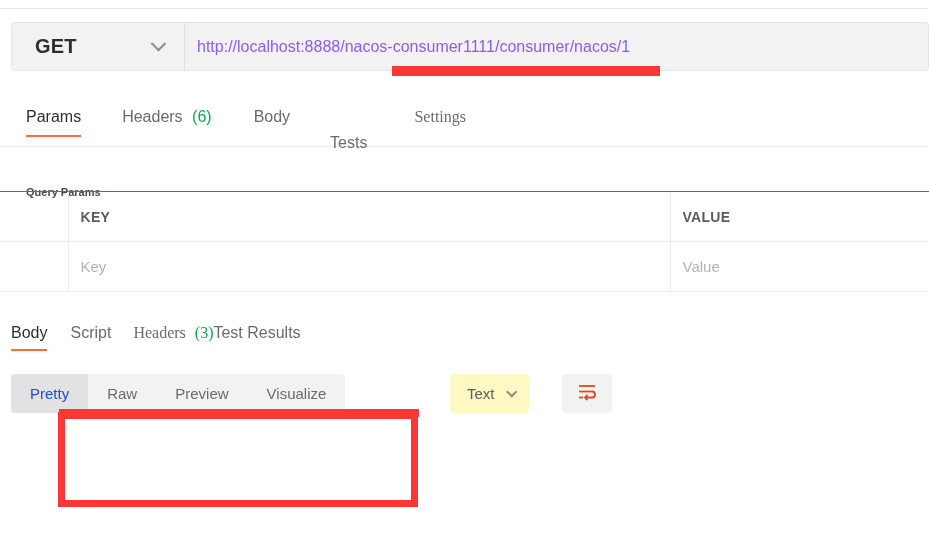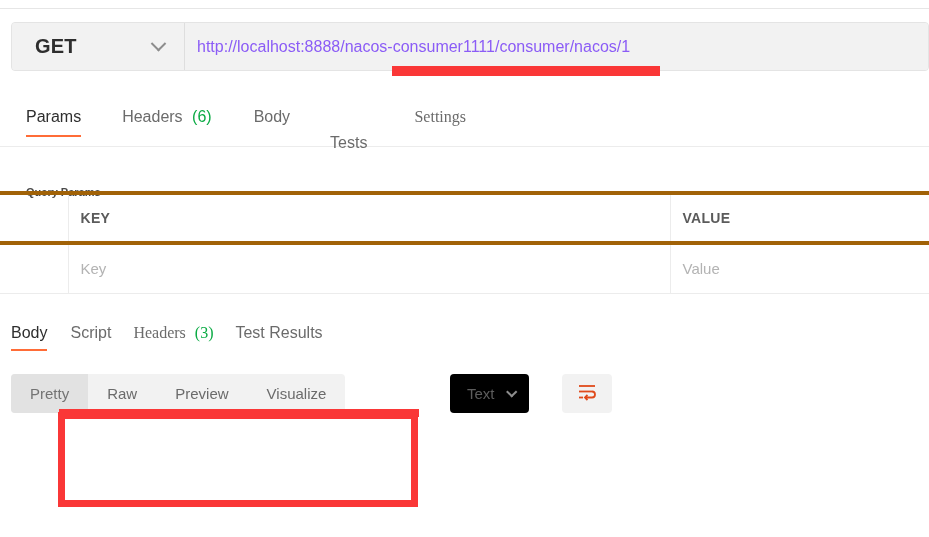--- a/index.html
+++ b/index.html
@@ -116,21 +116,21 @@
   .params-table {
     position: absolute; left: 0; top: 191px;
     width: 929px;
     border-collapse: collapse;
   }
   .params-table col.c-check { width: 68px; }
   .params-table col.c-key   { width: 602px; }
   .params-table col.c-val   { width: 259px; }
   .params-table th, .params-table td {
     height: 50px;
-    border-top: 4px solid #a16207;
+    border-top: 1px solid #a16207;
     border-bottom: 1px solid #ececec;
     text-align: left;
     padding: 0 0 0 12px;
     font-weight: 400;
   }
   .params-table th.k, .params-table th.v,
   .params-table td.k, .params-table td.v {
     border-left: 1px solid #ececec;
   }
   .params-table th {
@@ -181,26 +181,26 @@
   }
   .view-seg {
     display: flex; align-items: center;
     padding: 0 19px;
     font-size: 15px;
     color: #6b6b6b;
     cursor: pointer;
   }
   .view-seg.active {
     background: #e2e2e2;
-    color: #737373;
+    color: #1d4ed8;
   }
   .fmt-select {
     position: absolute; left: 450px; top: 374px;
     height: 39px;
-    background: #000000;
+    background: #fef9c3;
     border-radius: 4px;
     display: flex; align-items: center;
     padding: 0 14px 0 17px;
     cursor: pointer;
     justify-content: center;
   }
   .fmt-label { font-size: 15px; color: #5d5d5d; }
   .fmt-chev {
     display: inline-block;
     width: 8px; height: 8px;
@@ -308,21 +308,21 @@
     <div class="res-tab active" style="margin-left:11px;">
       <span>Body</span>
     </div>
     <div class="res-tab" style="margin-left:23px;">
       <span>Script</span>
     </div>
     <div class="res-tab" style="margin-left:22px;font-family:Liberation Serif, serif;">
       <span>Headers</span>
       <span class="count">(3)</span>
     </div>
-    <div class="res-tab" style="margin-left:22px;">
+    <div class="res-tab" style="">
       <span>Test Results</span>
     </div>
   </div>
 
   <div class="view-group">
     <div class="view-seg active">
       <span>Pretty</span>
     </div>
     <div class="view-seg">
       <span>Raw</span>

